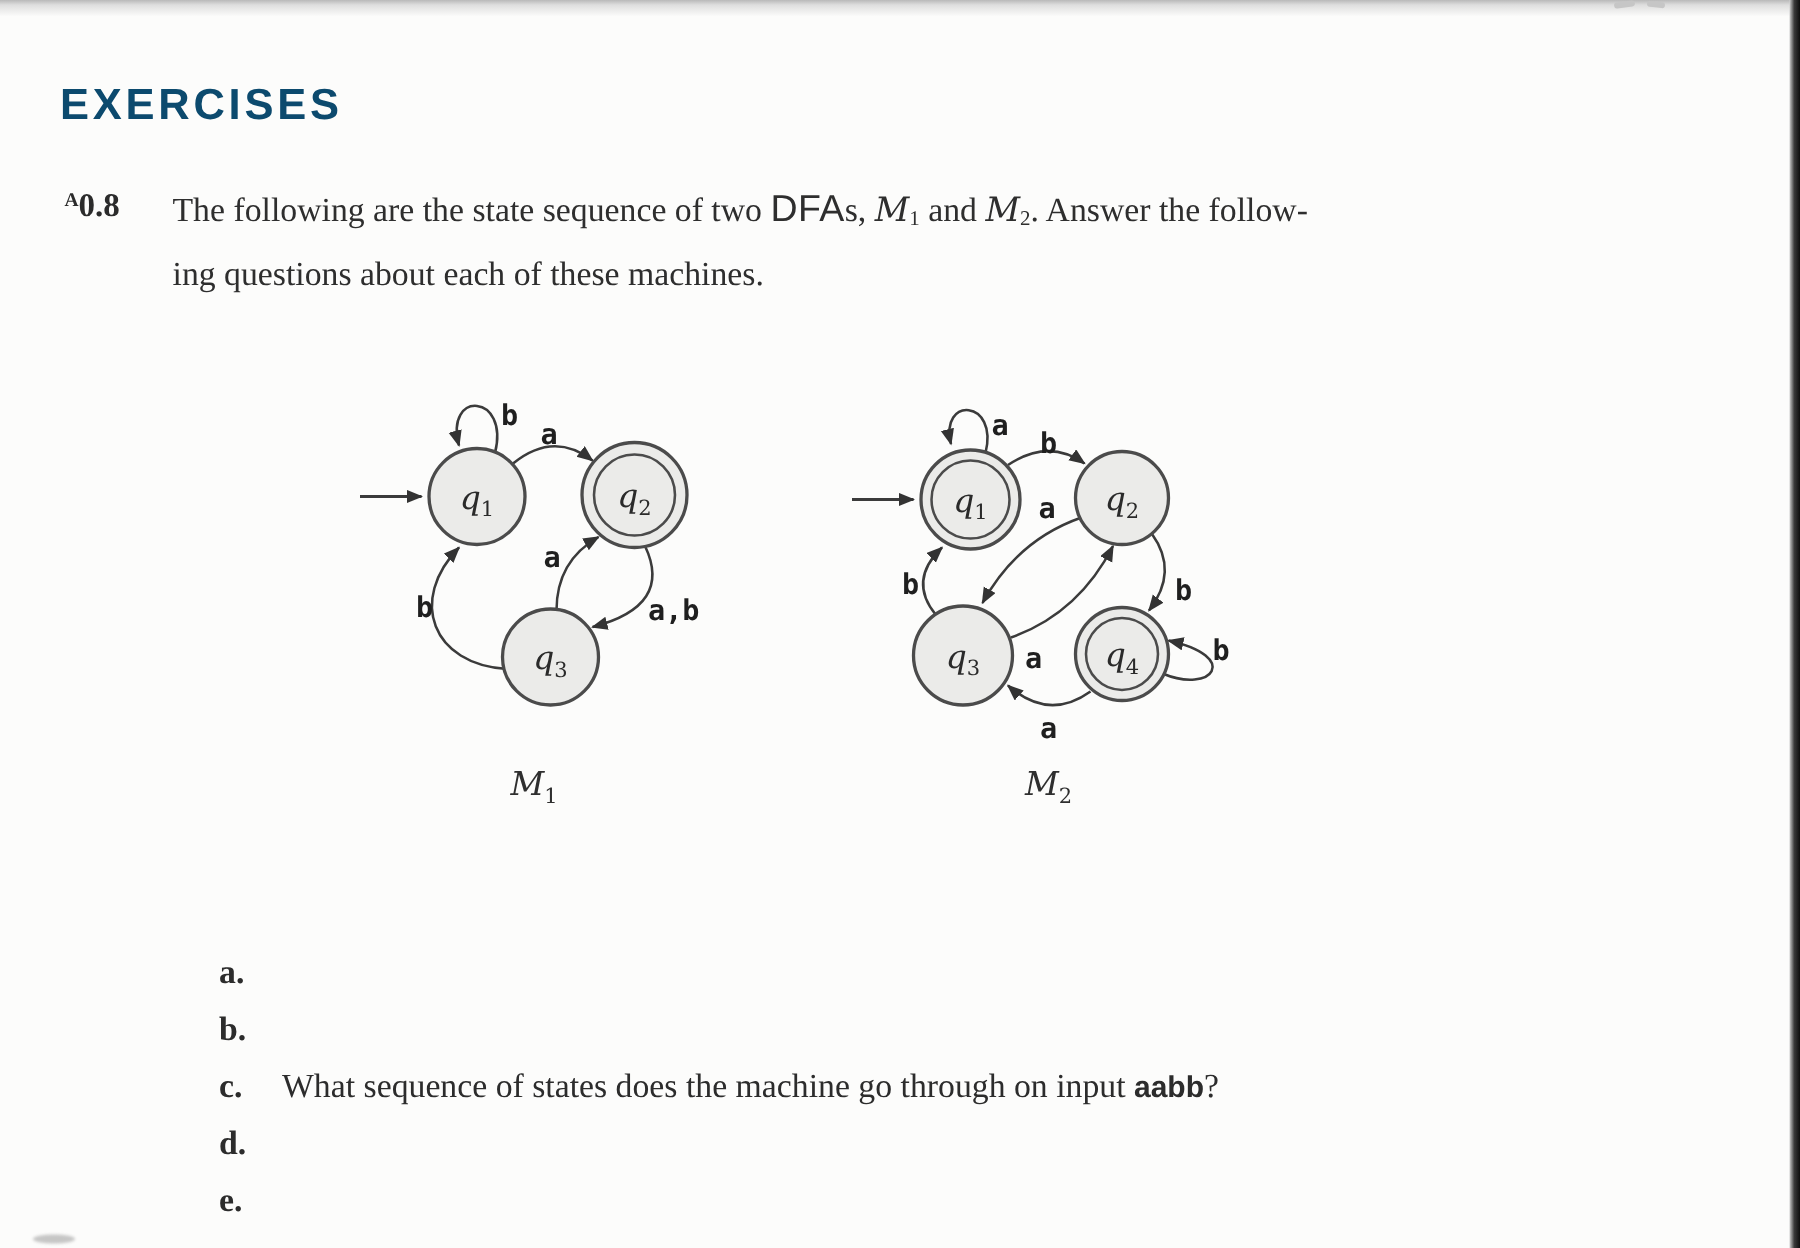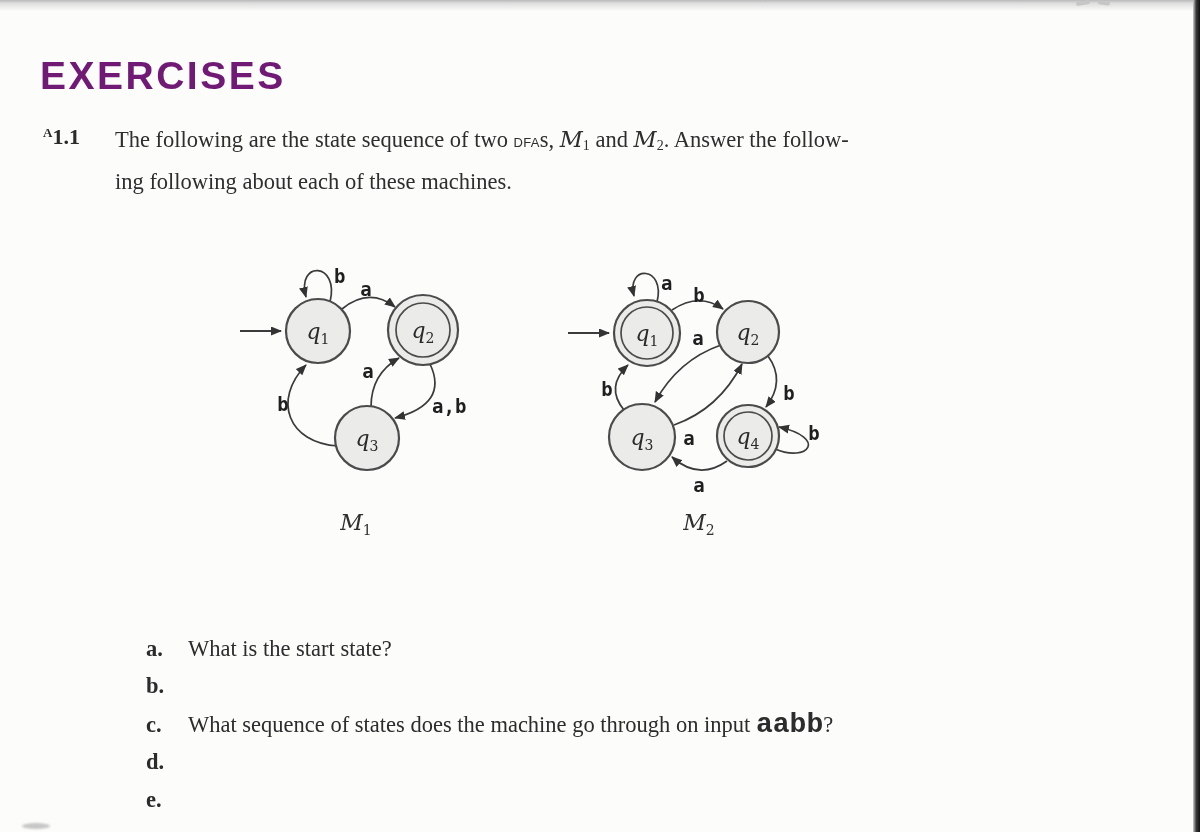--- a/index.html
+++ b/index.html
@@ -16,58 +16,58 @@
     background:linear-gradient(to right,#cfcfcf 0%,#3a3a3a 45%,#0e0e0e 100%);}
   .corner-mark{position:absolute;background:#c6c6c6;border-radius:2px;height:4px;}
   .corner-mark.m1{left:1076px;top:1px;width:14px;transform:rotate(-8deg);}
   .corner-mark.m2{left:1098px;top:1px;width:12px;transform:rotate(6deg);}
   .smudge{position:absolute;left:22px;top:823px;width:28px;height:6px;
     background:#9a9a9a;opacity:.55;border-radius:50%;filter:blur(1px);}
 
   .heading{
     position:absolute;left:40px;top:54px;margin:0;
     font-family:"Liberation Sans", sans-serif;
-    font-size:39px;font-weight:bold;letter-spacing:2.5px;color:#701a75;
+    font-size:29px;font-weight:bold;letter-spacing:2.5px;color:#0c4a6e;
   }
 
   .ex-marker{position:absolute;left:43px;top:124px;font-size:22px;font-weight:bold;color:#2b2b2b;white-space:nowrap;}
   .ex-marker sup{font-size:13px;font-weight:bold;vertical-align:7px;letter-spacing:0;}
   .intro{position:absolute;left:115px;top:121px;width:930px;font-size:22.5px;line-height:36px;color:#2e2e2e;}
-  .intro .dfa{font-family:"Liberation Sans", sans-serif;font-size:13px;letter-spacing:.3px;}
+  .intro .dfa{font-family:"Liberation Sans", sans-serif;font-size:25px;letter-spacing:.3px;}
   .intro i{font-family:"DejaVu Serif", serif;font-style:italic;}
   .intro sub{font-size:14px;vertical-align:-3px;}
 
   svg text{user-select:none;}
   .state-label{font-family:"DejaVu Serif", serif;font-style:italic;font-size:22px;fill:#2a2a2a;}
   .state-label .sub, .machine-label .sub{font-size:14px;font-style:normal;}
   .machine-label{font-family:"DejaVu Serif", serif;font-style:italic;font-size:22px;fill:#2f2f2f;}
   .edge-label{font-family:"DejaVu Sans Mono", monospace;font-weight:bold;font-size:19px;fill:#1f1f1f;font-style:normal;}
 
   .questions{position:absolute;left:146px;top:629px;font-size:22.5px;color:#2c2c2c;}
   .q-row{display:flex;height:38px;align-items:baseline;line-height:38px;}
   .q-letter{font-weight:bold;width:42px;flex:0 0 42px;}
-  .q-text .mono{font-family:Liberation Mono, monospace;font-weight:bold;font-size:28px;}
+  .q-text .mono{font-family:Liberation Sans, sans-serif;font-weight:bold;font-size:20px;}
   .q-text .ital{font-family:"DejaVu Serif", serif;font-style:italic;}
 </style>
 </head>
 <body>
 
 <div class="top-edge"></div>
 <div class="right-edge"></div>
 <div class="corner-mark m1"></div>
 <div class="corner-mark m2"></div>
 <div class="smudge"></div>
 
 <h1 class="heading">EXERCISES</h1>
 
-<div class="ex-marker"><sup>A</sup><span>1.1</span></div>
+<div class="ex-marker"><sup>A</sup><span>0.8</span></div>
 
 <div class="intro">
   <div><span>The following are the state sequence of two </span><span class="dfa">DFA</span><span>s, </span><i>M</i><sub>1</sub><span> and </span><i>M</i><sub>2</sub><span>. Answer the follow-</span></div>
-  <div>ing following about each of these machines.</div>
+  <div>ing questions about each of these machines.</div>
 </div>
 
 <svg width="1200" height="832" viewBox="0 0 1200 832" style="position:absolute;left:0;top:0;">
   <defs>
     <marker id="arrow" markerUnits="userSpaceOnUse" markerWidth="12" markerHeight="10" refX="10" refY="4.5" orient="auto">
       <path d="M0,0 L11,4.5 L0,9 Z" fill="#333"></path>
     </marker>
   </defs>
 
   <g stroke="#3b3b3b" fill="none" stroke-width="1.7">
@@ -130,21 +130,20 @@
     <text class="edge-label" x="814" y="440" text-anchor="middle" stroke="none">b</text>
     <text class="edge-label" x="699" y="492" text-anchor="middle" stroke="none">a</text>
 
     <text class="machine-label" x="699" y="530" text-anchor="middle" stroke="none"><tspan>M</tspan><tspan class="sub" dy="5">2</tspan></text>
   </g>
 </svg>
 
 <div class="questions">
   <div class="q-row">
     <span class="q-letter">a.</span>
-    <span class="q-text"><span>What is the start state?</span><span class="mono"></span><span class="ital"></span><span></span></span>
   </div>
   <div class="q-row">
     <span class="q-letter">b.</span>
   </div>
   <div class="q-row">
     <span class="q-letter">c.</span>
     <span class="q-text"><span>What sequence of states does the machine go through on input </span><span class="mono">aabb</span><span class="ital"></span><span>?</span></span>
   </div>
   <div class="q-row">
     <span class="q-letter">d.</span>

